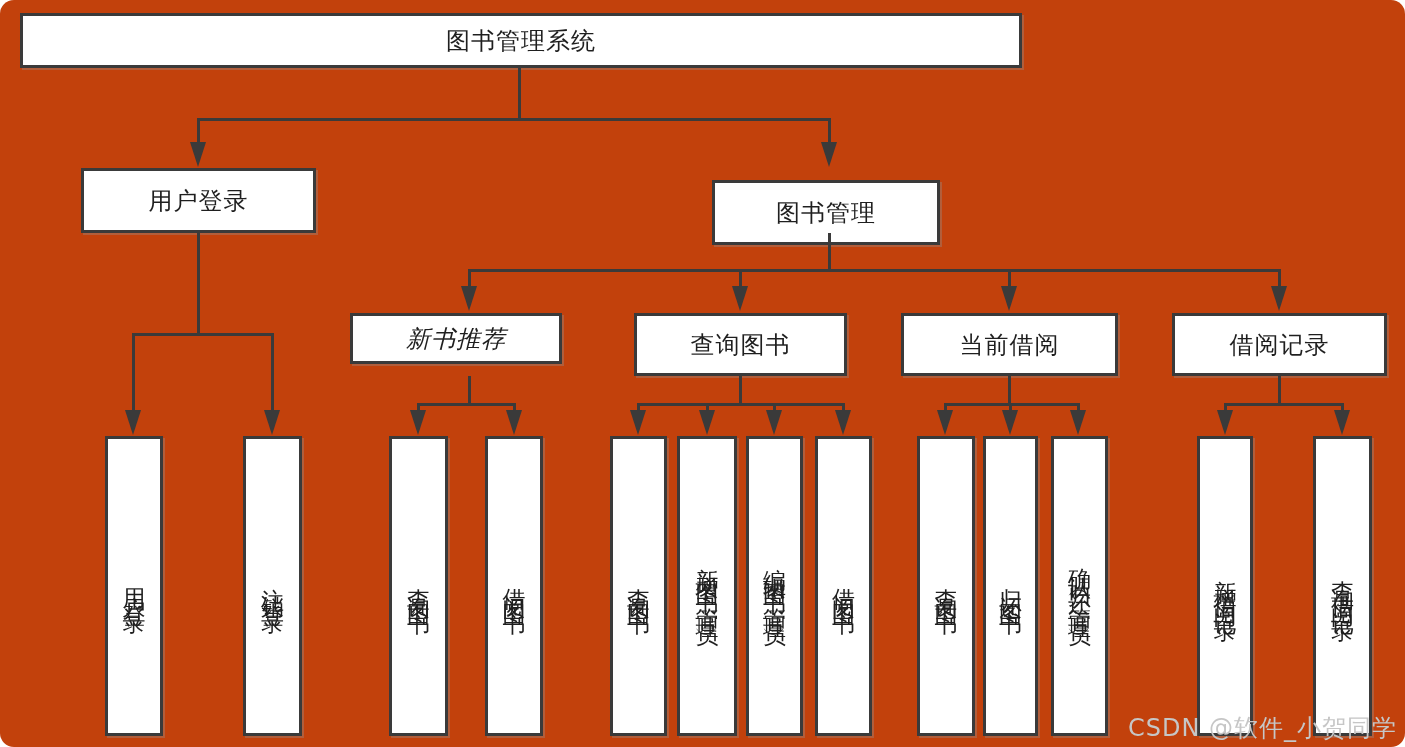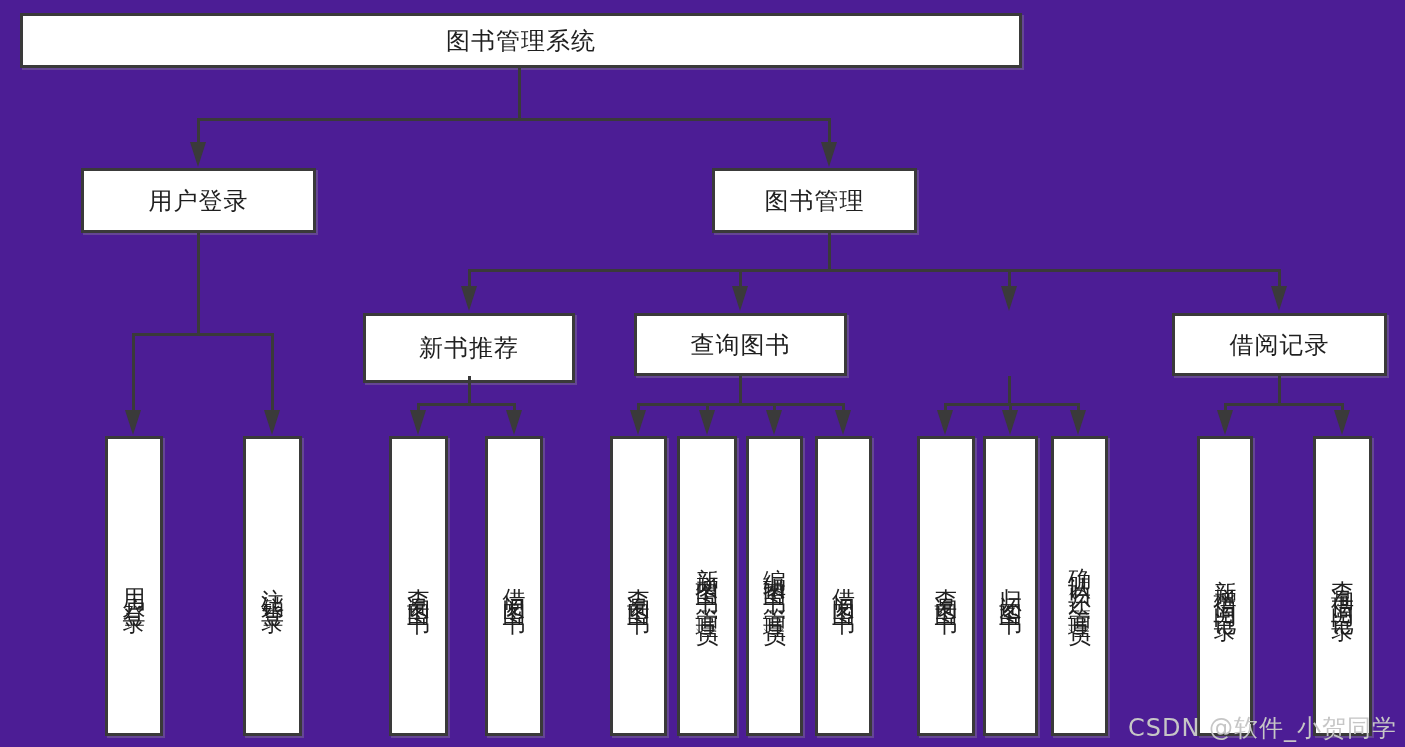--- a/index.html
+++ b/index.html
@@ -1,22 +1,23 @@
 <!DOCTYPE html>
 <html><head>
 <meta charset="utf-8">
 <style>
   html, body { margin: 0; padding: 0; background: #ffffff; }
   .canvas {
     position: relative;
     width: 1405px;
     height: 747px;
-    background: #4c1d95;
+    background: #c2410c;
     overflow: hidden;
     font-family: "DejaVu Sans", "Liberation Sans", sans-serif;
+    border-radius: 14px;
   }
   .box {
     position: absolute;
     box-sizing: border-box;
     border: 3px solid #3a3a3a;
     background: #ffffff;
     box-shadow: 2px 2px 0 rgba(150,150,150,0.35);
     display: flex;
     align-items: center;
     justify-content: center;
@@ -64,36 +65,37 @@
 <div class="canvas">
 
   <div class="box hbox" style="left:20px; top:13px; width:1002px; height:55px;">图书管理系统</div>
 
   <div class="line" style="left:518px; top:68px; width:3px; height:53px;"></div>
   <div class="line" style="left:196.5px; top:118px; width:634px; height:3px;"></div>
   <div class="arrow" style="left:189.5px; top:121px; height:46px;"></div>
   <div class="arrow" style="left:820.5px; top:121px; height:46px;"></div>
 
   <div class="box hbox" style="left:81px; top:168px; width:235px; height:65px;">用户登录</div>
-  <div class="box hbox" style="left:712px; top:168px; width:205px; height:65px;">图书管理</div>
+  <div class="box hbox" style="left:712px; top:180px; width:228px; height:65px;">图书管理</div>
 
   <div class="line" style="left:196.5px; top:233px; width:3px; height:103px;"></div>
   <div class="line" style="left:132px; top:333px; width:142px; height:3px;"></div>
   <div class="arrow" style="left:125px; top:336px; height:99px;"></div>
   <div class="arrow" style="left:264px; top:336px; height:99px;"></div>
 
   <div class="line" style="left:827.5px; top:233px; width:3px; height:39px;"></div>
   <div class="line" style="left:467.5px; top:269px; width:813px; height:3px;"></div>
   <div class="arrow" style="left:460.5px; top:272px; height:39px;"></div>
   <div class="arrow" style="left:731.5px; top:272px; height:39px;"></div>
   <div class="arrow" style="left:1000.5px; top:272px; height:39px;"></div>
   <div class="arrow" style="left:1270.5px; top:272px; height:39px;"></div>
 
-  <div class="box hbox" style="left:363px; top:313px; width:212px; height:70px;">新书推荐</div>
+  <div class="box hbox" style="left:350px; top:313px; width:212px; height:51px;font-style:italic;">新书推荐</div>
   <div class="box hbox" style="left:634px; top:313px; width:213px; height:63px;">查询图书</div>
+  <div class="box hbox" style="left:901px; top:313px; width:217px; height:63px;">当前借阅</div>
   <div class="box hbox" style="left:1172px; top:313px; width:215px; height:63px;">借阅记录</div>
 
   <div class="line" style="left:467.5px; top:376px; width:3px; height:30px;"></div>
   <div class="line" style="left:417px; top:403px; width:99px; height:3px;"></div>
   <div class="arrow" style="left:410px; top:406px; height:29px;"></div>
   <div class="arrow" style="left:505.5px; top:406px; height:29px;"></div>
 
   <div class="line" style="left:738.5px; top:376px; width:3px; height:30px;"></div>
   <div class="line" style="left:637px; top:403px; width:208px; height:3px;"></div>
   <div class="arrow" style="left:630px; top:406px; height:29px;"></div>

